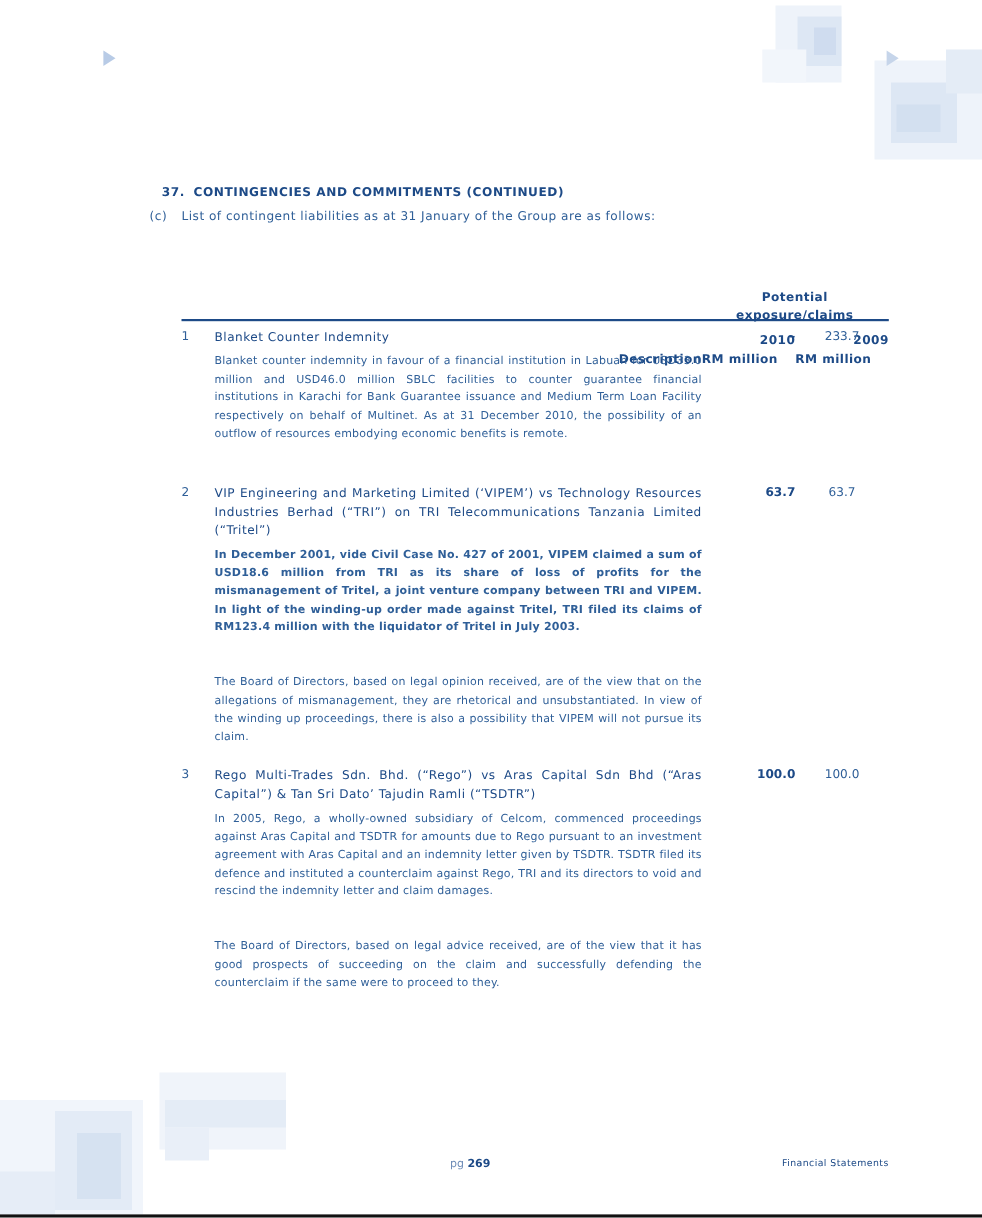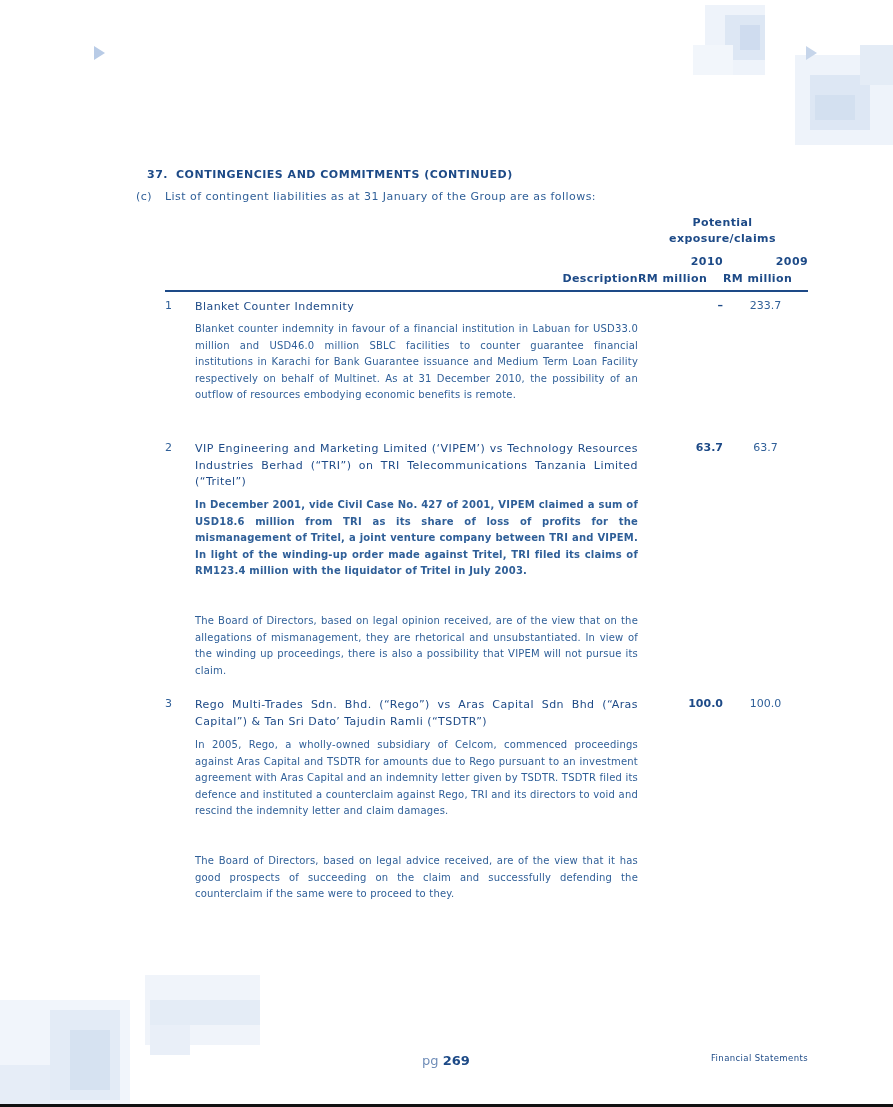--- a/index.html
+++ b/index.html
@@ -18,41 +18,41 @@
   .section-title {
     position: absolute; left: 107px; top: 168px;
     font-size: 11px; font-weight: bold; color: #1d4a87; letter-spacing: 0.5px;
   }
   .section-title .num { display: inline-block; width: 29px; margin-left: 40px; }
   .subsection {
     position: absolute; left: 136px; top: 190px;
     font-size: 11px; color: #2f5f98; letter-spacing: 0.45px;
   }
   .subsection .lbl { display: inline-block; width: 29px; }
-  .hdr { position: absolute; font-size: 11px; font-weight: bold; color: #1d4a87; letter-spacing: 0.4px; }
+  .hdr { position: absolute; font-size: 11px; font-weight: bold; color: #1d4a87; letter-spacing: 0.4px; margin-top: 48px; }
   .hdr-potential { left: 640px; width: 165px; top: 215px; text-align: center; line-height: 16px; }
   .hdr-year { top: 255px; width: 85px; text-align: right; }
   .hdr-unit { top: 272px; width: 85px; text-align: left; }
   .hdr-desc { left: 195px; width: 443px; top: 272px; text-align: right; }
   .rule { position: absolute; left: 165px; width: 643px; top: 290px; height: 2px; background: #1d4a87; }
   .item { position: absolute; left: 165px; width: 643px; }
   .item .no { position: absolute; left: 0; top: 0; font-size: 11px; color: #2f5f98; }
   .item .title {
     position: absolute; left: 30px; width: 443px; top: 0;
     font-size: 11px; font-weight: normal; color: #1d4a87;
     line-height: 16.5px; text-align: justify; letter-spacing: 0.45px;
   }
   .item .v2010 { position: absolute; left: 473px; width: 85px; top: 0; text-align: right; font-size: 11px; font-weight: bold; color: #1d4a87; }
   .item .v2009 { position: absolute; left: 558px; width: 85px; top: 0; text-align: center; font-size: 11px; color: #2f5f98; }
   .para {
     position: absolute; left: 30px; width: 443px;
     font-size: 10px; line-height: 16.5px; color: #2f5f98;
     text-align: justify; text-align-last: left; letter-spacing: 0.2px;
   }
-  .footer-pg { position: absolute; left: 422px; top: 1053px; font-size: 13px; color: #6f8db8; }
+  .footer-pg { position: absolute; left: 409px; top: 1053px; font-size: 10px; color: #6f8db8; }
   .footer-pg b { color: #1d4a87; }
   .footer-right { position: absolute; right: 85px; top: 1053px; font-size: 8.5px; font-weight: normal; color: #1d4a87; letter-spacing: 0.4px; }
   .bottom-line { position: absolute; left: 0; right: 0; top: 1104px; height: 3px; background: #111; }
 </style>
 </head>
 <body>
 
 <div>
   <div class="pix" style="left:705px;top:5px;width:60px;height:70px;background:#eef3fa;"></div>
   <div class="pix" style="left:725px;top:15px;width:40px;height:45px;background:#dde7f4;"></div>

